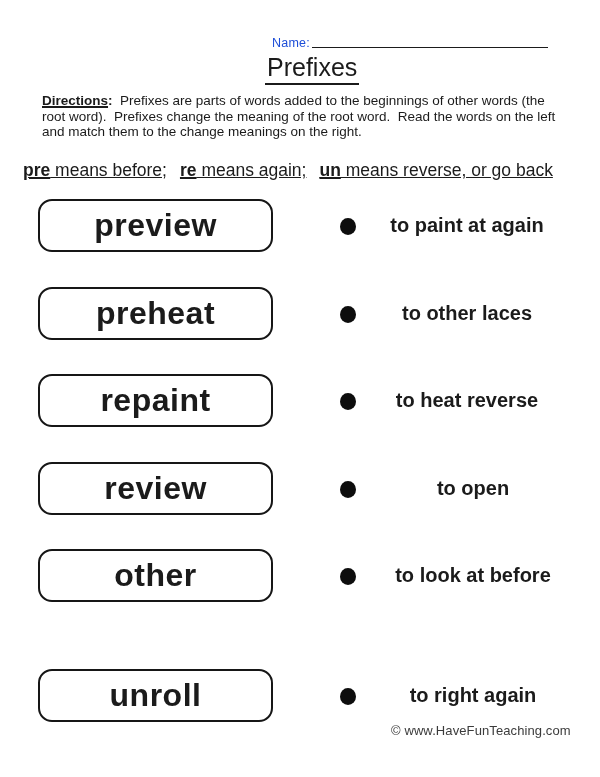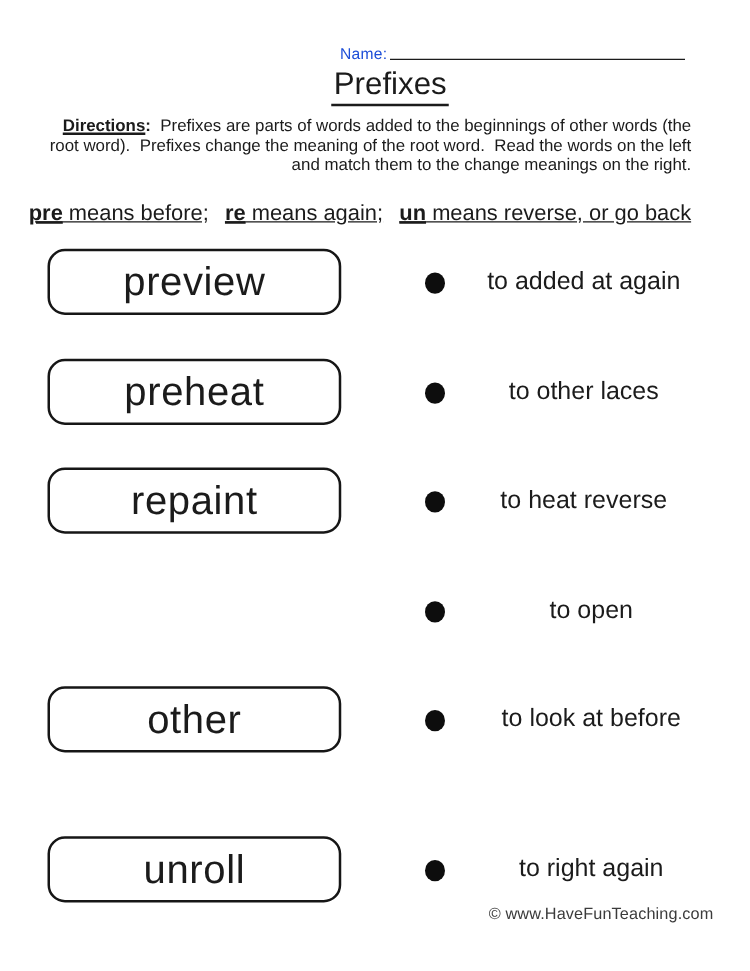--- a/index.html
+++ b/index.html
@@ -25,24 +25,23 @@
   }
   .page-title {
     left: 265px; top: 53px;
     font-size: 25px;
     padding: 0 2px 1px 2px;
     border-bottom: 2px solid #1b1b1b;
   }
 
   
   .directions {
-    left: 31px; top: 93px; width: 522px;
+    left: 42px; top: 93px; width: 522px;
     font-size: 13.5px; line-height: 15.6px;
     white-space: pre-wrap;
-    text-align: right;
   }
   .dir-label {
     font-weight: bold;
     text-decoration: underline;
     text-decoration-thickness: 1.5px;
   }
   .dir-colon { font-weight: bold; }
 
   
   .prefix-key {
@@ -51,21 +50,21 @@
   }
   .prefix-key .seg { margin-right: 13px; }
   .prefix-key .seg:last-child { margin-right: 0; }
   .prefix-strong {
     font-weight: bold;
     text-decoration: underline;
     text-decoration-thickness: 2px;
   }
 
   
-  .match-row { position: absolute; left: 0; width: 476px; height: 53px; }
+  .match-row { position: absolute; left: 0; width: 476px; height: 53px; font-weight: bold; }
   .word-box {
     position: absolute; left: 38px; top: 0;
     width: 235px; height: 53px;
     box-sizing: border-box;
     border: 2px solid #161616;
     border-radius: 14px;
     background: #ffffff;
     display: flex; align-items: center; justify-content: center;
   }
   .word-label { font-size: 32px; color: #1b1b1b; letter-spacing: 0.5px; }
@@ -97,37 +96,40 @@
 <div class="abs directions"><span class="dir-label">Directions</span><span class="dir-colon">:  </span><span>Prefixes are parts of words added to the beginnings of other words (the</span><br><span>root word).  Prefixes change the meaning of the root word.  Read the words on the left</span><br><span>and match them to the change meanings on the right.</span></div>
 
 <div class="abs prefix-key"><span class="seg"><span class="prefix-strong">pre</span><span> means before;</span></span><span class="seg"><span class="prefix-strong">re</span><span> means again;</span></span><span class="seg"><span class="prefix-strong">un</span><span> means reverse, or go back</span></span></div>
 
 <div id="rows">
     <div class="match-row" style="top: 199px;">
       <div class="word-box">
         <span class="word-label">preview</span>
       </div>
       <div class="match-dot"></div>
-      <div class="meaning" style="left: 352px;">to added at again</div>
+      <div class="meaning" style="left: 352px;">to paint at again</div>
     </div>
     <div class="match-row" style="top: 287px;">
       <div class="word-box">
         <span class="word-label">preheat</span>
       </div>
       <div class="match-dot"></div>
       <div class="meaning" style="left: 352px;">to other laces</div>
     </div>
     <div class="match-row" style="top: 374px;">
       <div class="word-box">
         <span class="word-label">repaint</span>
       </div>
       <div class="match-dot"></div>
       <div class="meaning" style="left: 352px;">to heat reverse</div>
     </div>
     <div class="match-row" style="top: 462px;">
+      <div class="word-box">
+        <span class="word-label">review</span>
+      </div>
       <div class="match-dot"></div>
       <div class="meaning" style="left: 358px;">to open</div>
     </div>
     <div class="match-row" style="top: 549px;">
       <div class="word-box">
         <span class="word-label">other</span>
       </div>
       <div class="match-dot"></div>
       <div class="meaning" style="left: 358px;">to look at before</div>
     </div>

